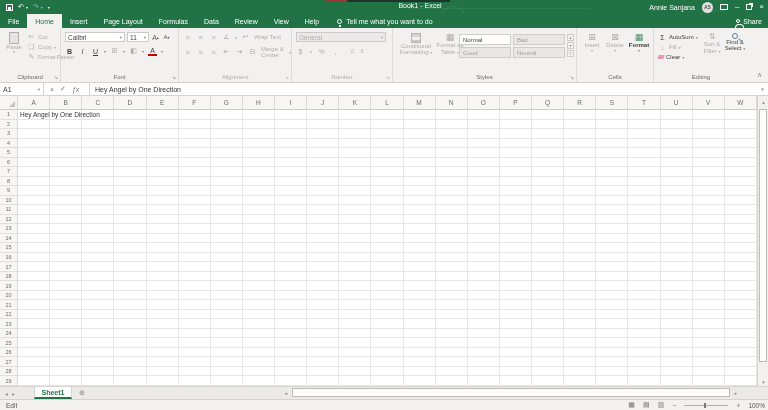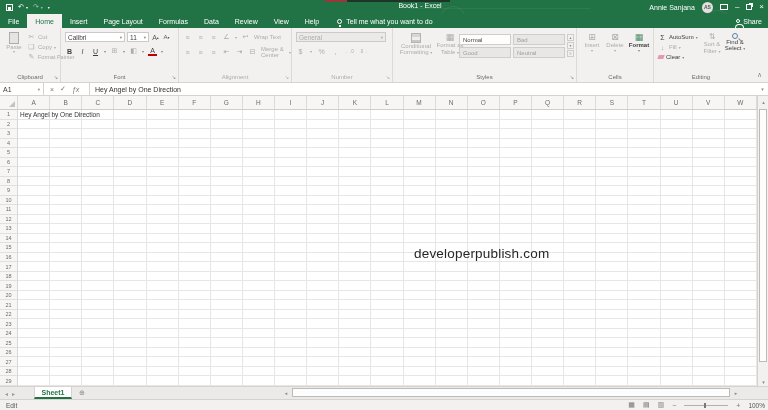--- a/index.html
+++ b/index.html
@@ -405,21 +405,20 @@
         <div class="rowh">23</div>
         <div class="rowh">24</div>
         <div class="rowh">25</div>
         <div class="rowh">26</div>
         <div class="rowh">27</div>
         <div class="rowh">28</div>
         <div class="rowh">29</div>
       </div>
     <div class="cells">
       <div class="a1text">Hey Angel by One Direction</div>
-      <div class="watermark">developerpublish.com</div>
     </div>
   </div>
 
   <div class="vscroll">
     <div class="vs-up">▴</div>
     <div class="vs-thumb"></div>
     <div class="vs-dn">▾</div>
   </div>
 
   <div class="sheetbar">

